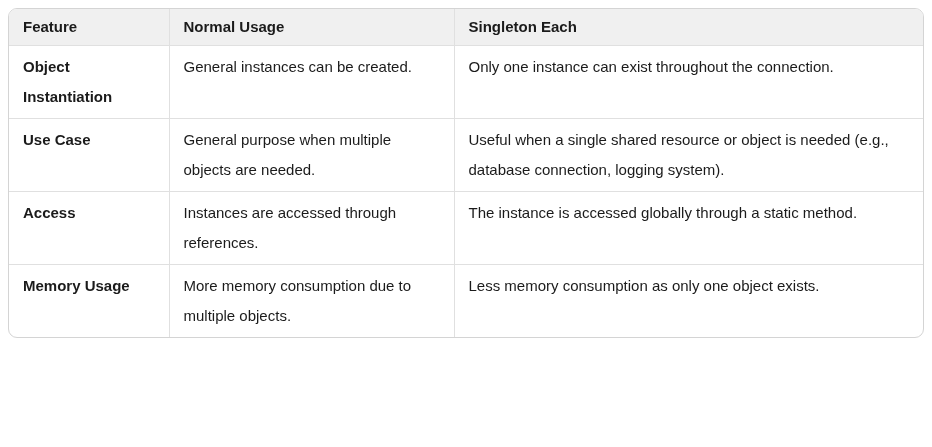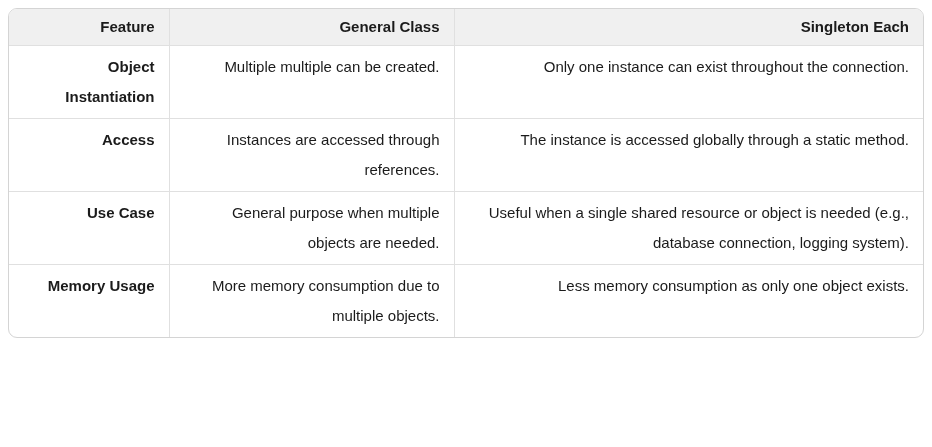--- a/index.html
+++ b/index.html
@@ -35,21 +35,21 @@
     width: 100%;
     border-collapse: collapse;
     font-size: 15px;
     color: var(--text);
     table-layout: fixed;
   }
   col.c-feature   { width: 160px; }
   col.c-normal    { width: 285px; }
   col.c-singleton { width: auto;  }
   th, td {
-    text-align: right;
+    text-align: left;
     vertical-align: top;
     padding: 6px 14px;
   }
   th {
     background: var(--header-bg);
     font-weight: bold;
     line-height: 24px;
   }
   td {
     line-height: 30px;
@@ -70,43 +70,43 @@
 <div class="table-wrap">
   <table class="comparison">
     <colgroup>
       <col class="c-feature">
       <col class="c-normal">
       <col class="c-singleton">
     </colgroup>
     <thead>
       <tr>
         <th>Feature</th>
-        <th>General Class</th>
+        <th>Normal Usage</th>
         <th>Singleton Each</th>
       </tr>
     </thead>
     <tbody id="table-body">
   <tr>
     <td class="feature">Object Instantiation</td>
-    <td>Multiple multiple can be created.</td>
+    <td>General instances can be created.</td>
     <td>Only one instance can exist throughout the connection.</td>
   </tr>
 
 
 
   <tr>
+    <td class="feature">Use Case</td>
+    <td>General purpose when multiple objects are needed.</td>
+    <td>Useful when a single shared resource or object is needed (e.g., database connection, logging system).</td>
+  </tr>
+
+  <tr>
     <td class="feature">Access</td>
     <td>Instances are accessed through references.</td>
     <td>The instance is accessed globally through a static method.</td>
-  </tr>
-
-  <tr>
-    <td class="feature">Use Case</td>
-    <td>General purpose when multiple objects are needed.</td>
-    <td>Useful when a single shared resource or object is needed (e.g., database connection, logging system).</td>
   </tr>
 
   <tr>
     <td class="feature">Memory Usage</td>
     <td>More memory consumption due to multiple objects.</td>
     <td>Less memory consumption as only one object exists.</td>
   </tr>
 </tbody>
   </table>
 </div>

